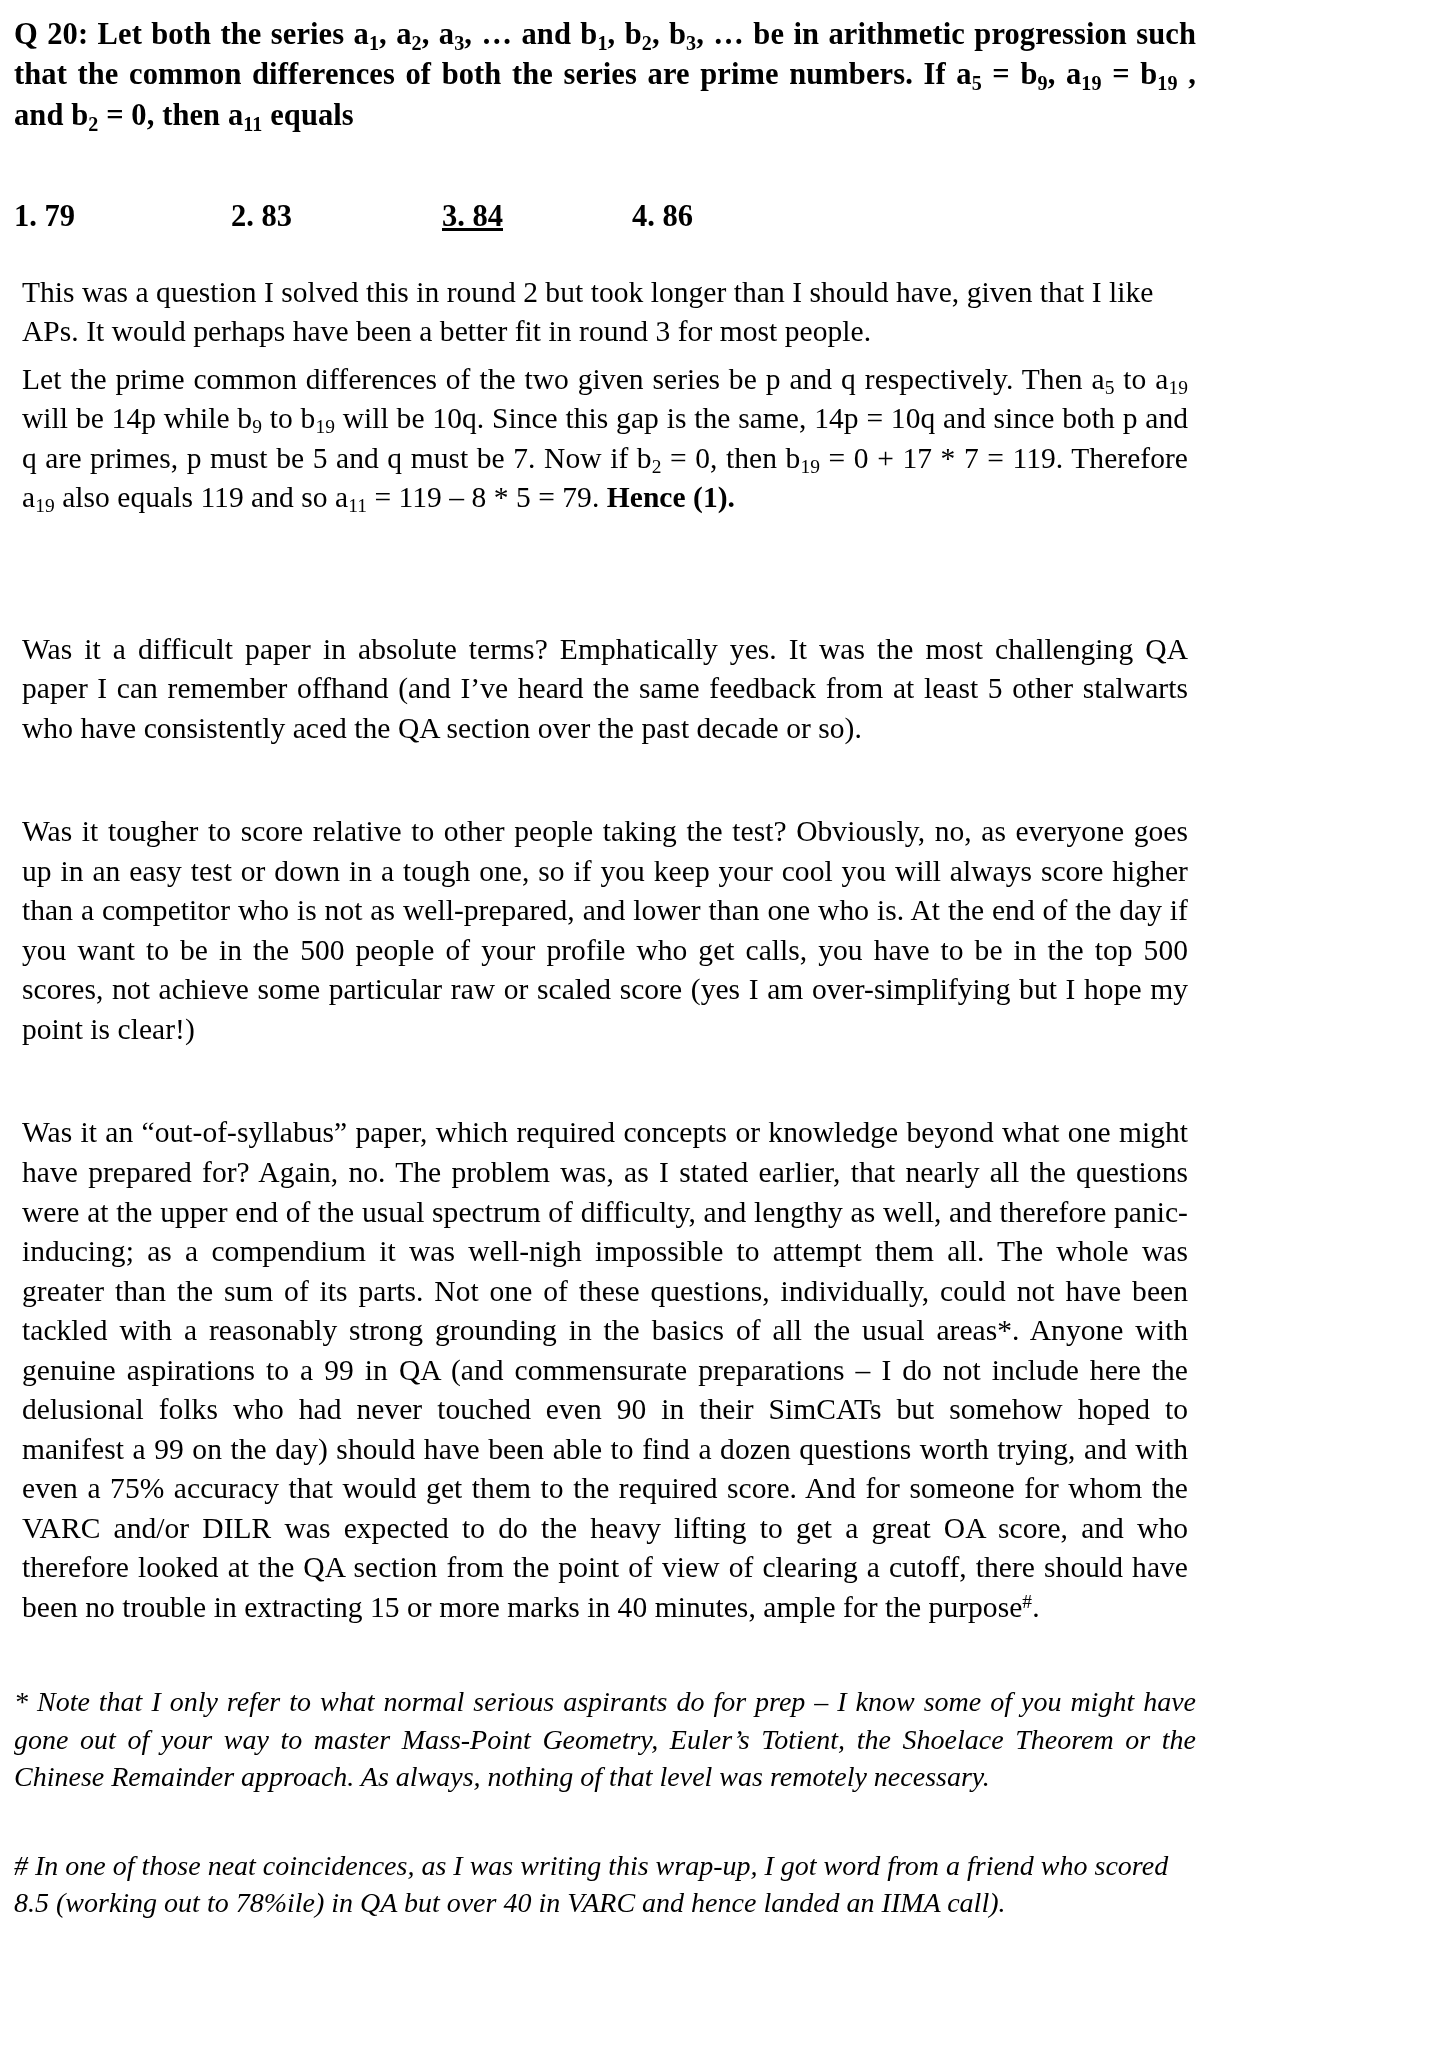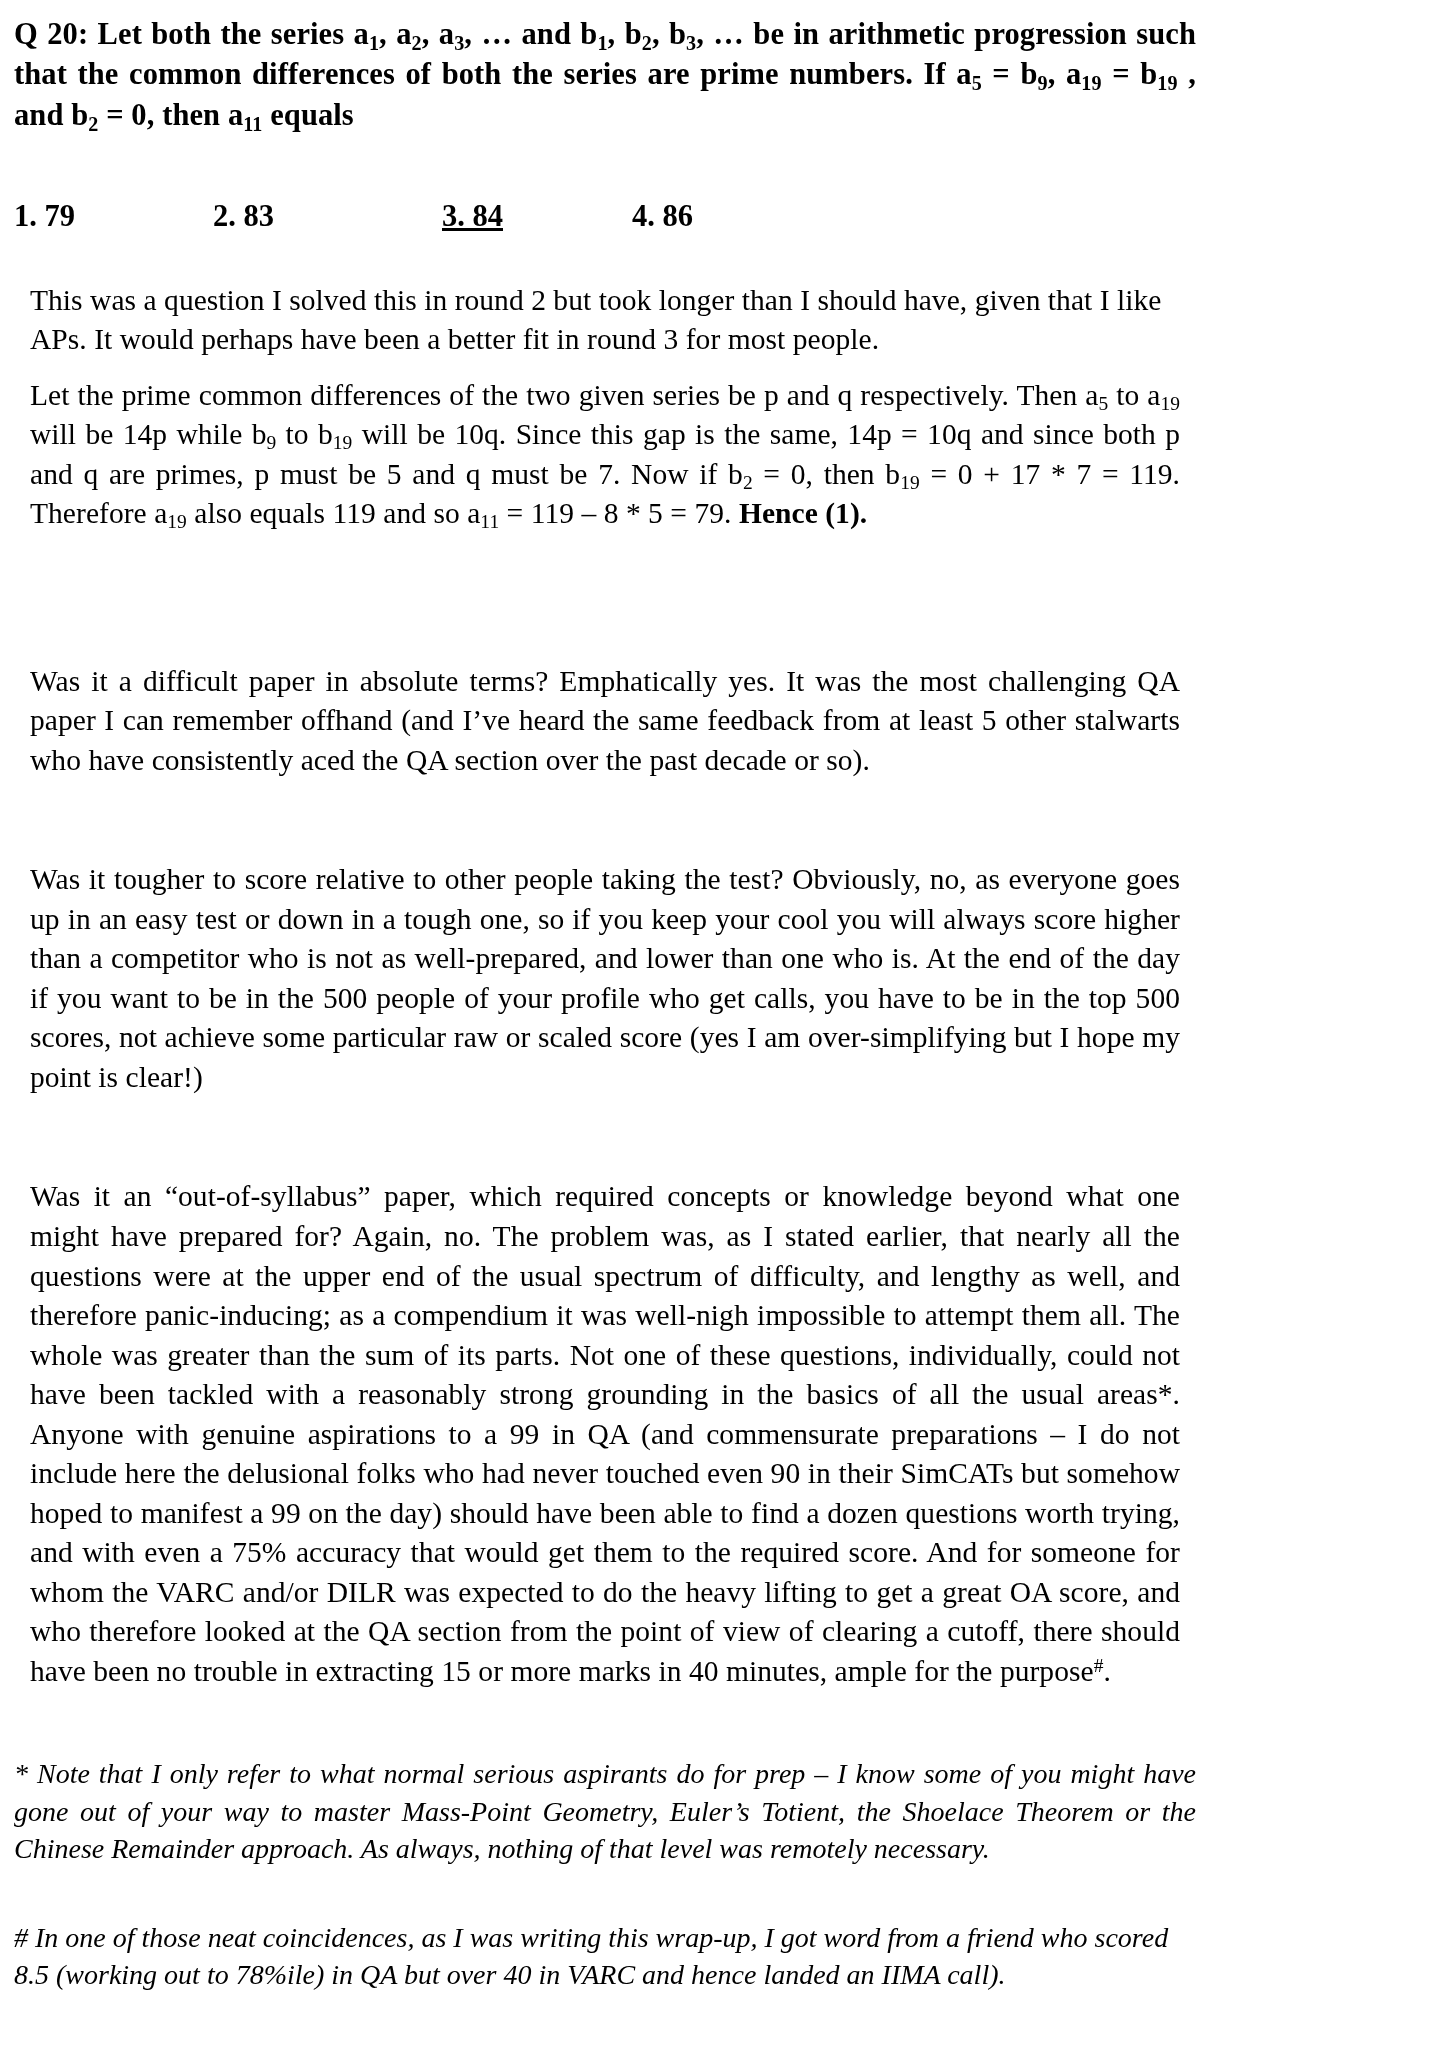--- a/index.html
+++ b/index.html
@@ -36,28 +36,28 @@
     height: 46px;
     position: relative;
   }
   .option {
     position: absolute;
     top: 0;
     white-space: nowrap;
     margin-top: 20px;
   }
   .opt1 { left: 0px; }
-  .opt2 { left: 199px; }
+  .opt2 { left: 217px; }
   .opt3 { left: 428px; text-decoration: underline; }
   .opt4 { left: 618px; }
 
   p.body-text {
     font-size: 29.5px;
     line-height: 1.34;
-    margin: 16px;
+    margin: 8px;
     text-align: justify;
     text-justify: inter-word;
     letter-spacing: 0.05px;
   }
   p.body-text.lefty {
     text-align: left;
   }
   .gap-md { height: 40px; }
   .gap-lg { height: 48px; }
 

